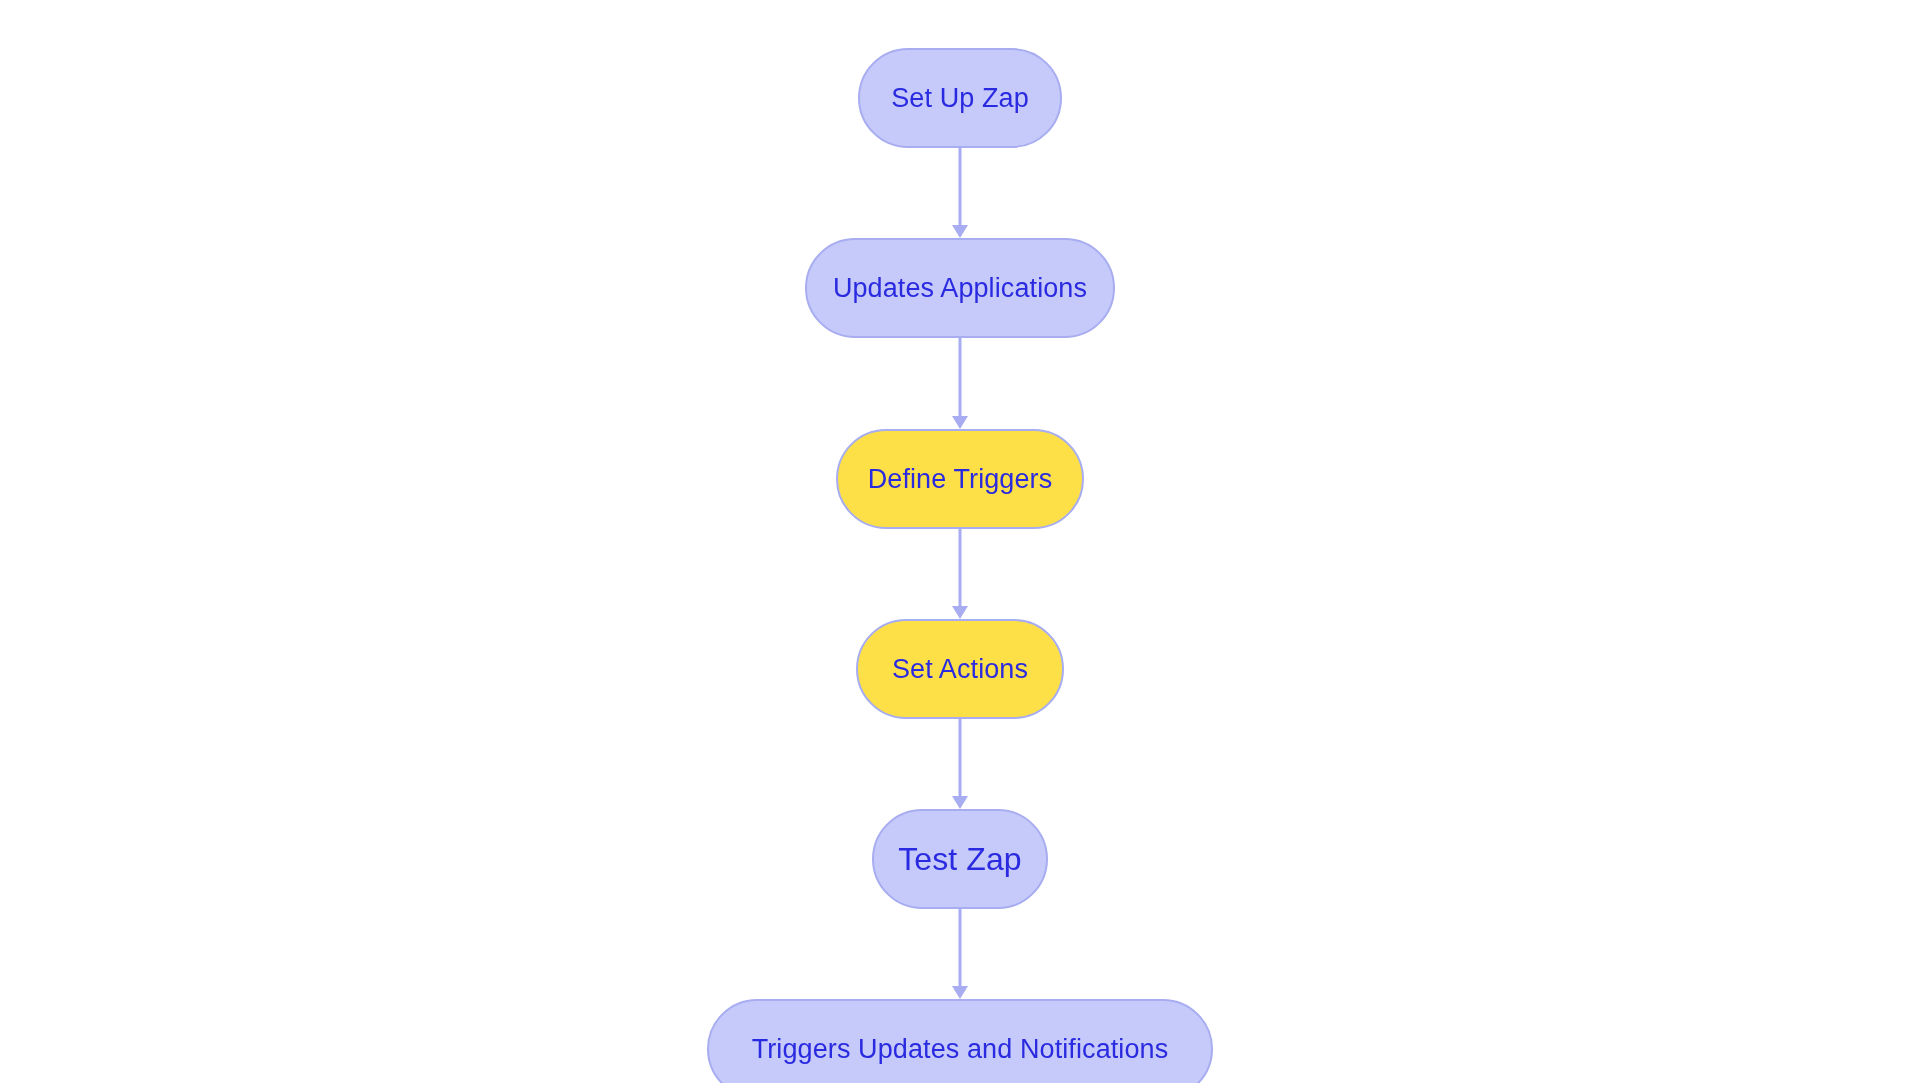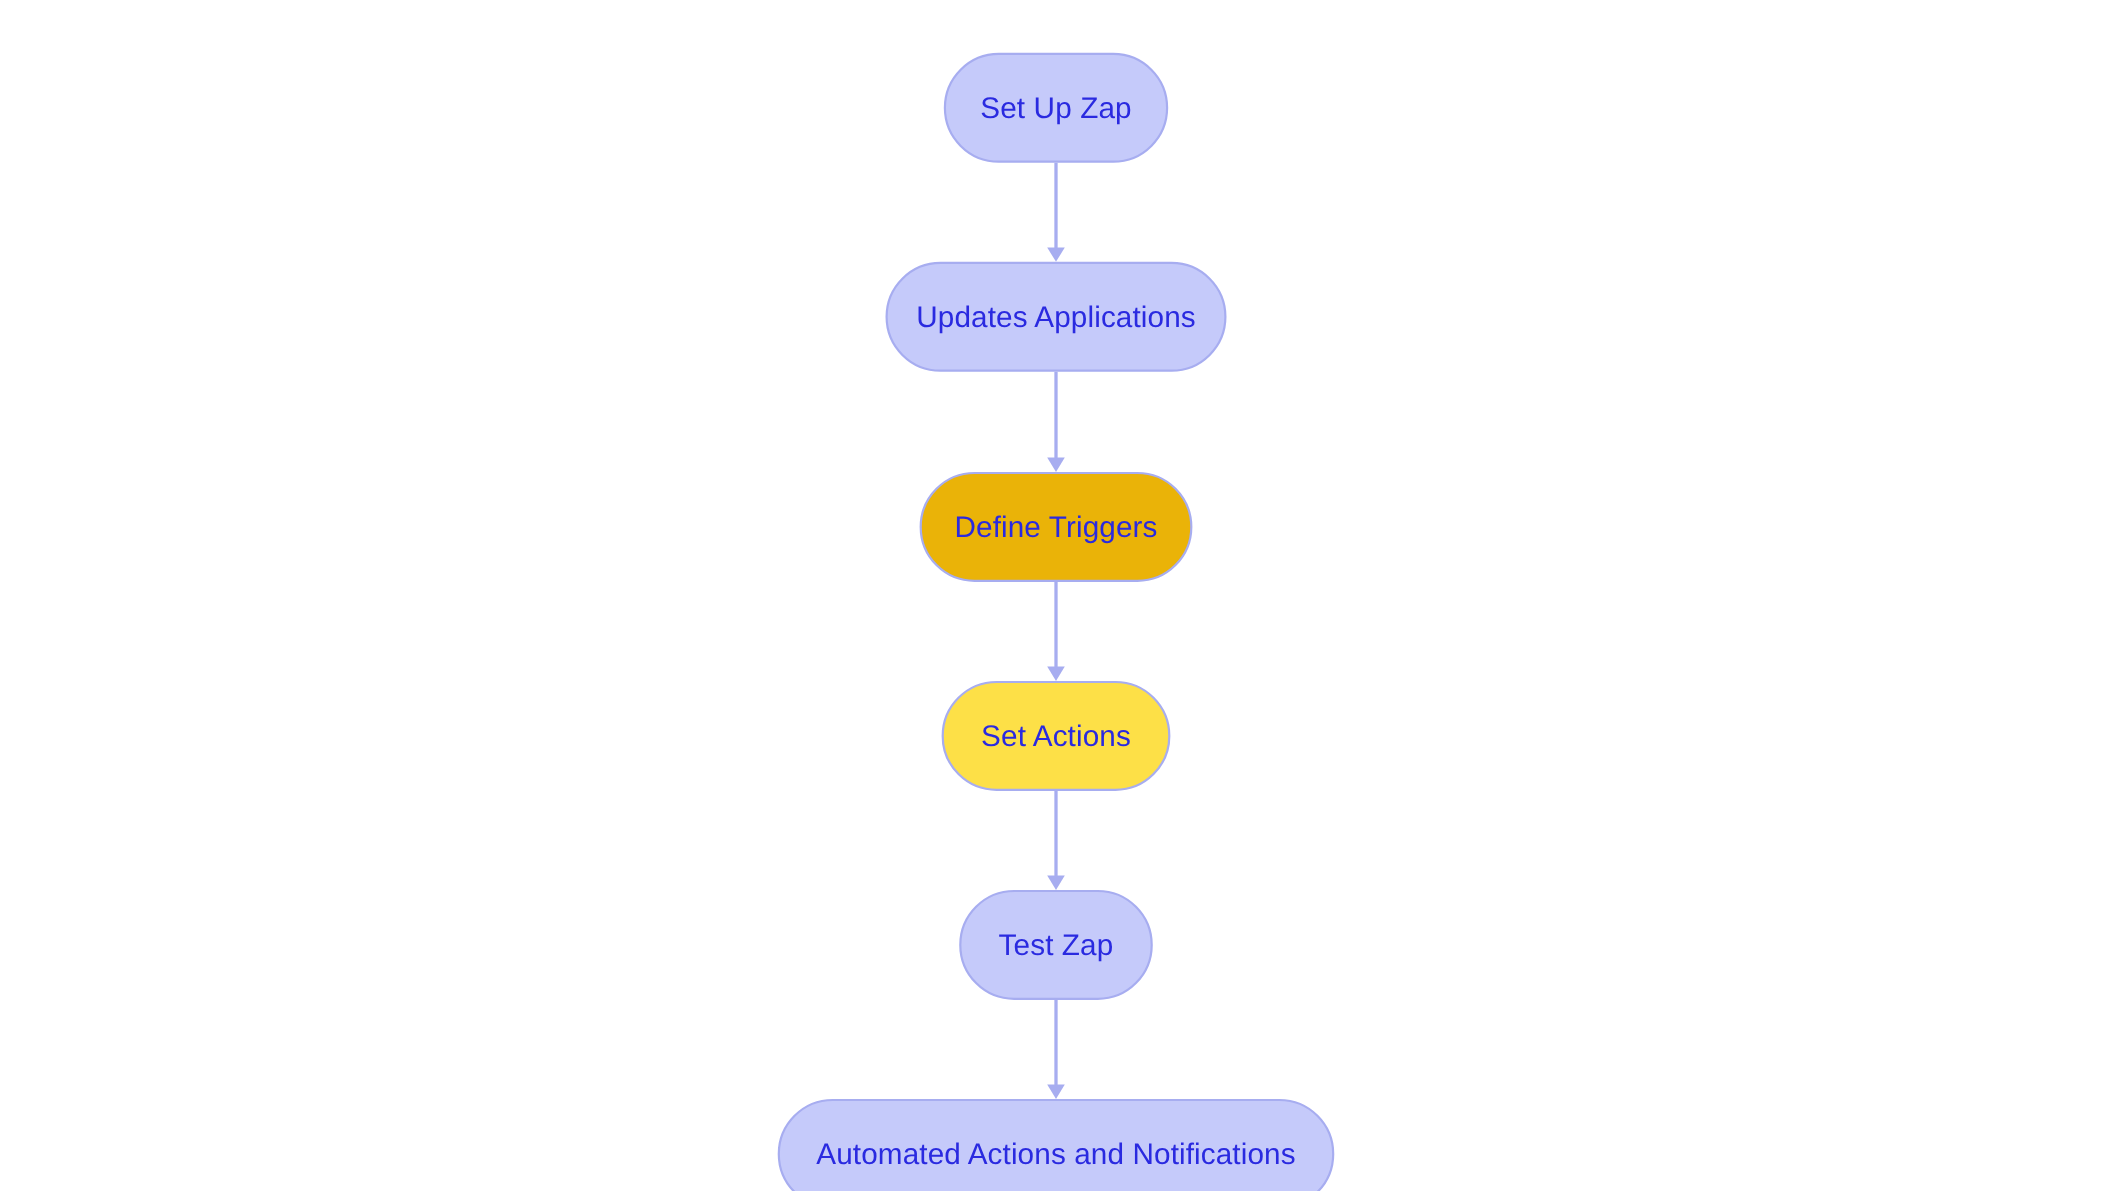--- a/index.html
+++ b/index.html
@@ -67,27 +67,27 @@
       <polygon points="952,952 968,952 960,965" fill="#a7adf0"></polygon>
     </svg>
 
   <div id="node-layer">
       <div class="flow-node" style="left: 960px; top: 64px; width: 204px; height: 100px; background: rgb(197, 202, 250); border-color: rgb(167, 173, 240); border-width: 2px;">
         <span class="flow-node-label" style="color: rgb(42, 42, 224); font-size: 27px;">Set Up Zap</span>
       </div>
       <div class="flow-node" style="left: 960px; top: 254px; width: 310px; height: 100px; background: rgb(197, 202, 250); border-color: rgb(167, 173, 240); border-width: 2px;">
         <span class="flow-node-label" style="color: rgb(42, 42, 224); font-size: 27px;">Updates Applications</span>
       </div>
-      <div class="flow-node" style="left: 960px; top: 445px; width: 248px; height: 100px; background: #eab308; border-color: rgb(167, 173, 240); border-width: 2px;">
+      <div class="flow-node" style="left: 960px; top: 445px; width: 248px; height: 100px; background: #fde047; border-color: rgb(167, 173, 240); border-width: 2px;">
         <span class="flow-node-label" style="color: rgb(42, 42, 224); font-size: 27px;">Define Triggers</span>
       </div>
       <div class="flow-node" style="left: 960px; top: 635px; width: 208px; height: 100px; background: #fde047; border-color: rgb(167, 173, 240); border-width: 2px;">
         <span class="flow-node-label" style="color: rgb(42, 42, 224); font-size: 27px;">Set Actions</span>
       </div>
       <div class="flow-node" style="left: 960px; top: 825px; width: 176px; height: 100px; background: rgb(197, 202, 250); border-color: rgb(167, 173, 240); border-width: 2px;">
-        <span class="flow-node-label" style="color: rgb(42, 42, 224); font-size: 27px;">Test Zap</span>
+        <span class="flow-node-label" style="color: rgb(42, 42, 224); font-size: 32px;">Test Zap</span>
       </div>
       <div class="flow-node" style="left: 960px; top: 1015px; width: 506px; height: 100px; background: rgb(197, 202, 250); border-color: rgb(167, 173, 240); border-width: 2px;">
-        <span class="flow-node-label" style="color: rgb(42, 42, 224); font-size: 27px;">Automated Actions and Notifications</span>
+        <span class="flow-node-label" style="color: rgb(42, 42, 224); font-size: 27px;">Triggers Updates and Notifications</span>
       </div>
     </div>
 
 </div>
 
 </body></html>

